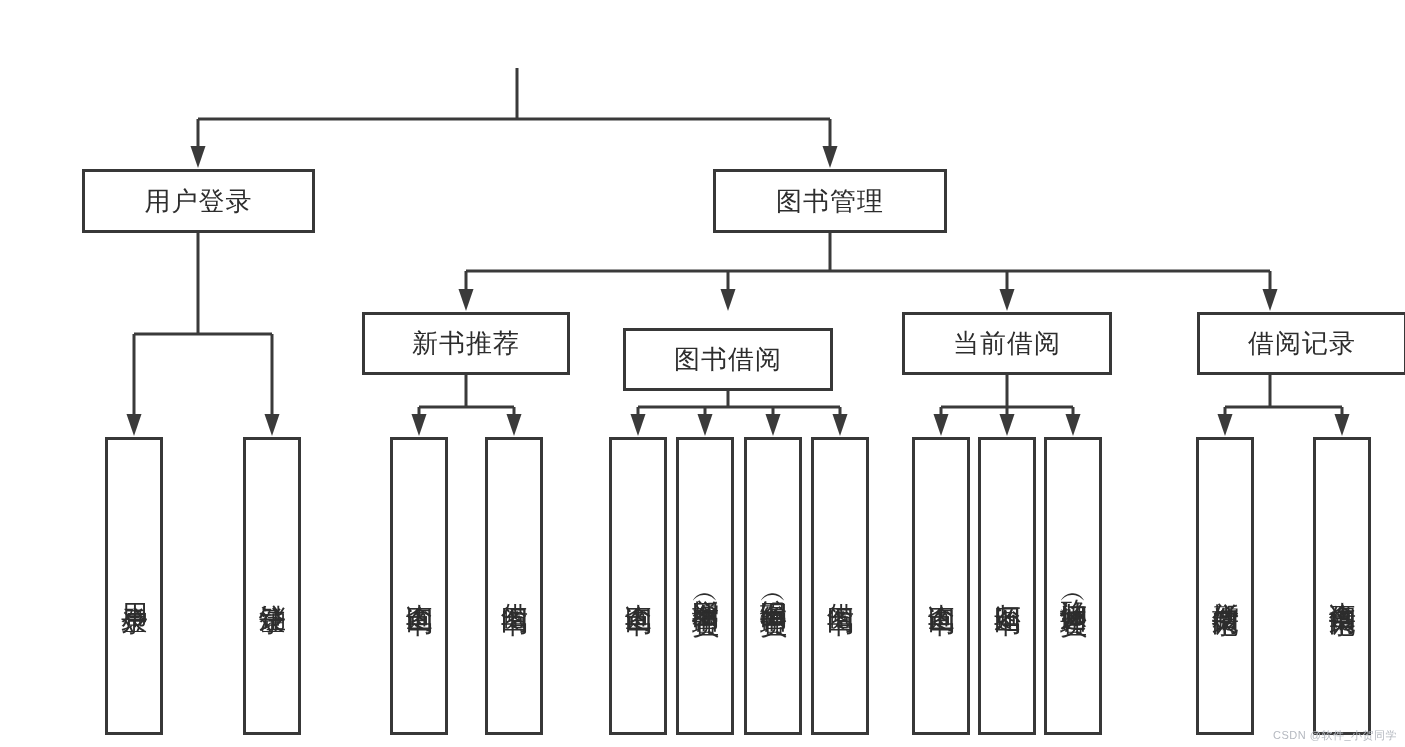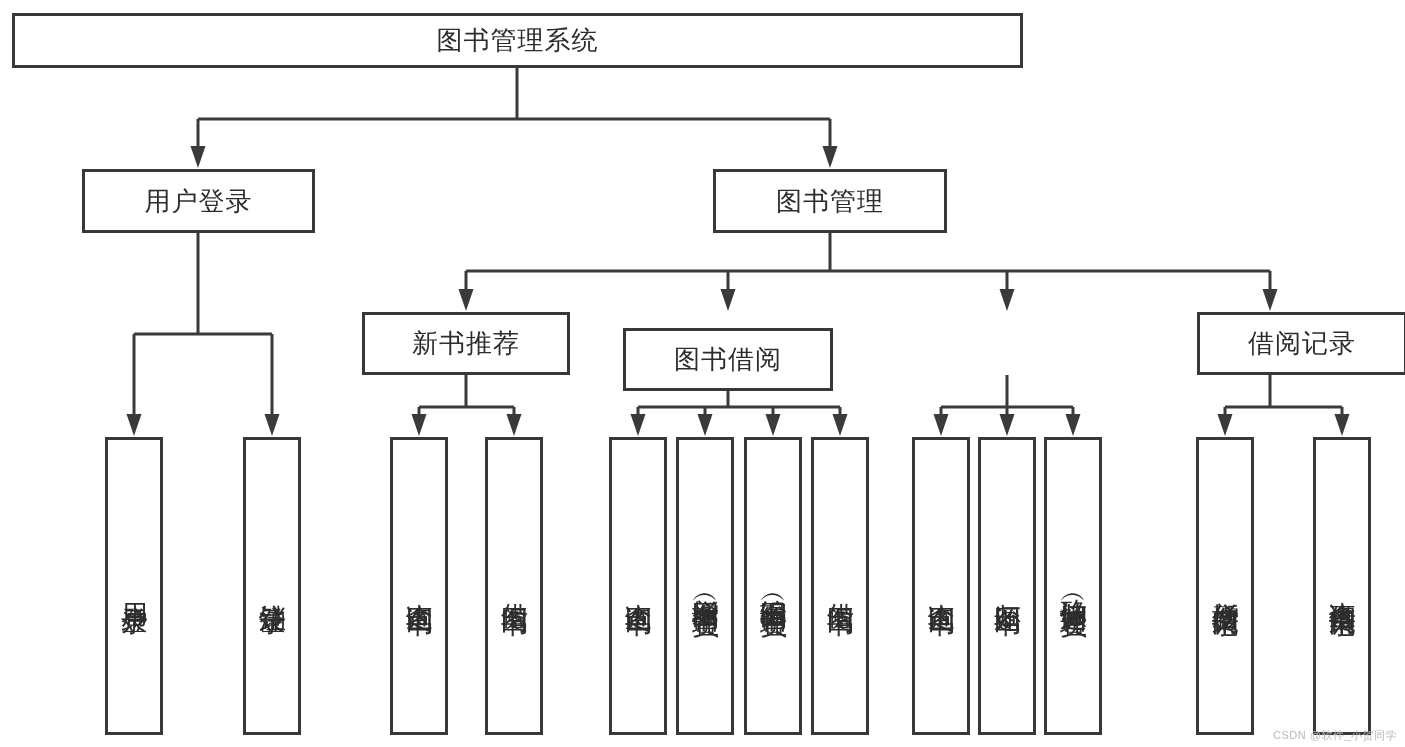--- a/index.html
+++ b/index.html
@@ -119,36 +119,36 @@
     <path d="M1007 375 V407 M941 407 H1073 M941 407 V416 M1007 407 V416 M1073 407 V416"></path>
     <polygon points="933.5,414 948.5,414 941,436"></polygon>
     <polygon points="999.5,414 1014.5,414 1007,436"></polygon>
     <polygon points="1065.5,414 1080.5,414 1073,436"></polygon>
 
     <path d="M1270 375 V407 M1225 407 H1342 M1225 407 V416 M1342 407 V416"></path>
     <polygon points="1217.5,414 1232.5,414 1225,436"></polygon>
     <polygon points="1334.5,414 1349.5,414 1342,436"></polygon>
   </svg>
 
-  <div class="node h n-root">
-    <span>图书管理系统</span>
-  </div>
 
   <div class="node h n-l2a">
     <span>用户登录</span>
   </div>
   <div class="node h n-l3a">
     <span>新书推荐</span>
   </div>
 
   <div class="node h n-l2b">
     <span>图书管理</span>
   </div>
   <div class="node h n-l3b">
     <span>图书借阅</span>
+  </div>
+  <div class="node h n-l3c">
+    <span>当前借阅</span>
   </div>
   <div class="node h n-l3d">
     <span>借阅记录</span>
   </div>
 
   <div class="node v leaf n-a1">
     <span class="vtext">用户登录</span>
   </div>
   <div class="node v leaf n-a2">
     <span class="vtext">注销登录</span>

